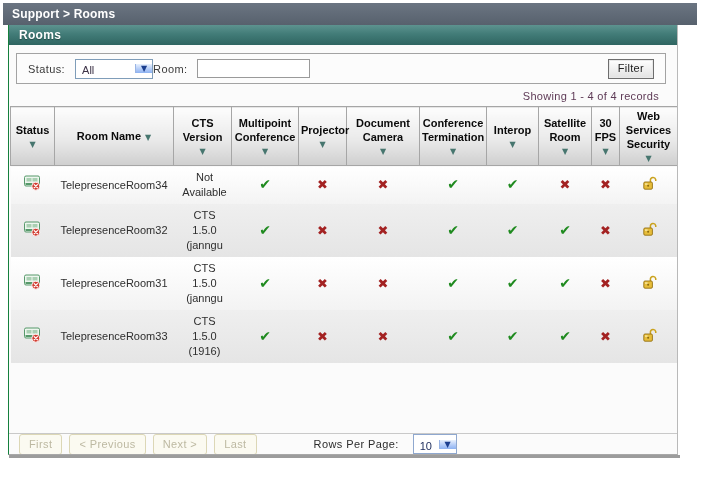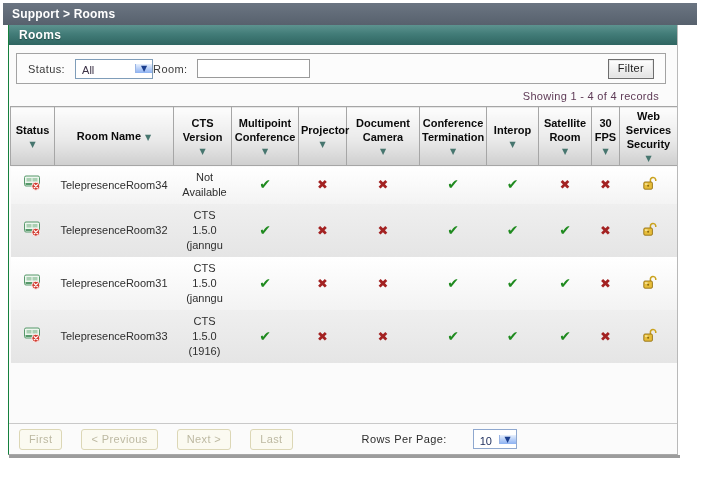--- a/index.html
+++ b/index.html
@@ -108,22 +108,22 @@
   td.cts-cell { text-align:center; padding-left:7px; padding-right:3px; }
   .mark { font-family:"DejaVu Sans",sans-serif; font-weight:bold; }
   .mark.check { color:#1f8a1f; font-size:14px; }
   .mark.cross { color:#a32222; font-size:13px; }
   .cell-icon { display:inline-block; width:17px; height:16px; }
 
   .table-spacer { flex:1 1 auto; background:#fbfbfb; }
 
   
   .pagination {
-    flex:0 0 auto; height:31px; border-top:1px solid #c9c9c9;
-    display:flex; align-items:center; padding:0 10px; gap:19px; background:#fbfbfb;
+    flex:0 0 auto; height:21px; border-top:1px solid #c9c9c9;
+    display:flex; align-items:center; padding:0 10px; gap:7px; background:#fbfbfb;
   }
   .pg-btn {
     font-size:11px; color:#bdb9a2; background:#fbfaf1;
     border:1px solid #dcd7b6; border-radius:3px; padding:3px 9px 4px;
     letter-spacing:0.4px; cursor:default; font-family:"Liberation Sans",sans-serif;
   }
   .rpp-label { margin-left:14px; font-size:11px; color:#2c2c2c; letter-spacing:0.4px;padding-left:36px; }
   .rpp-select { width:44px; justify-content:space-between; margin-left:7px; border-color:#8fa8cf; }
 </style>
 </head>

